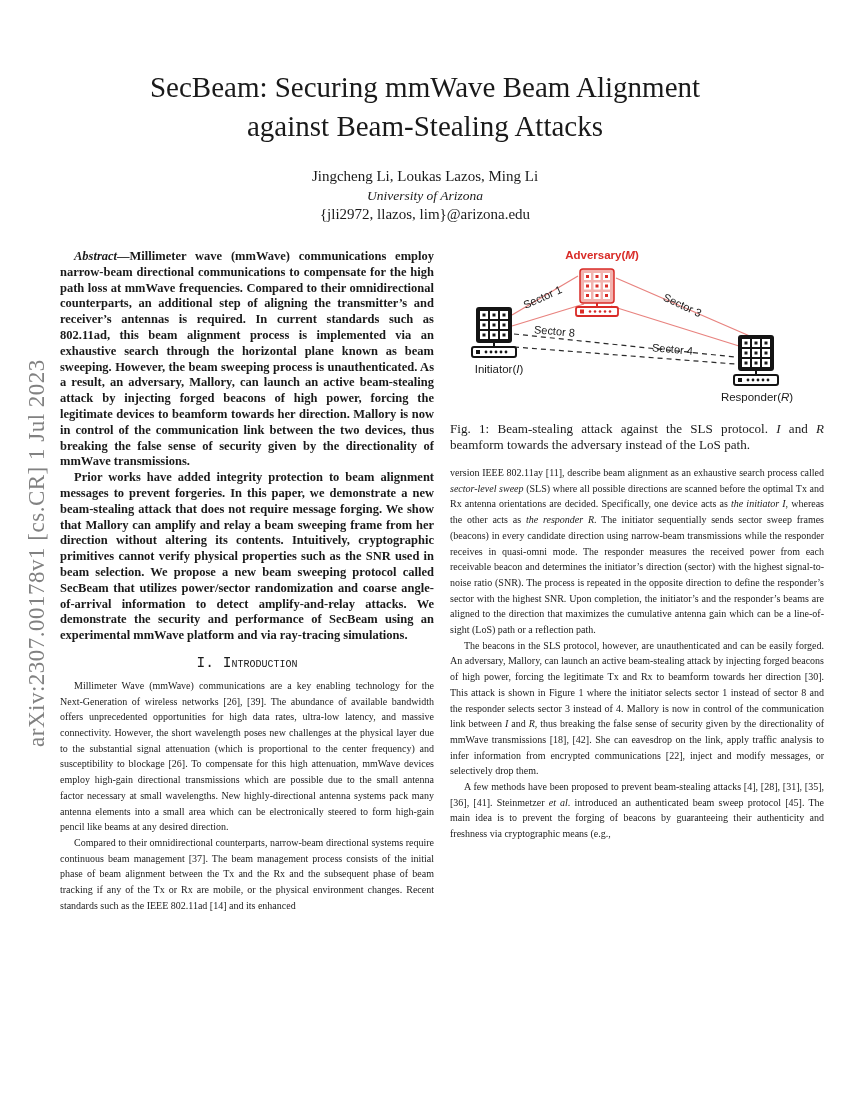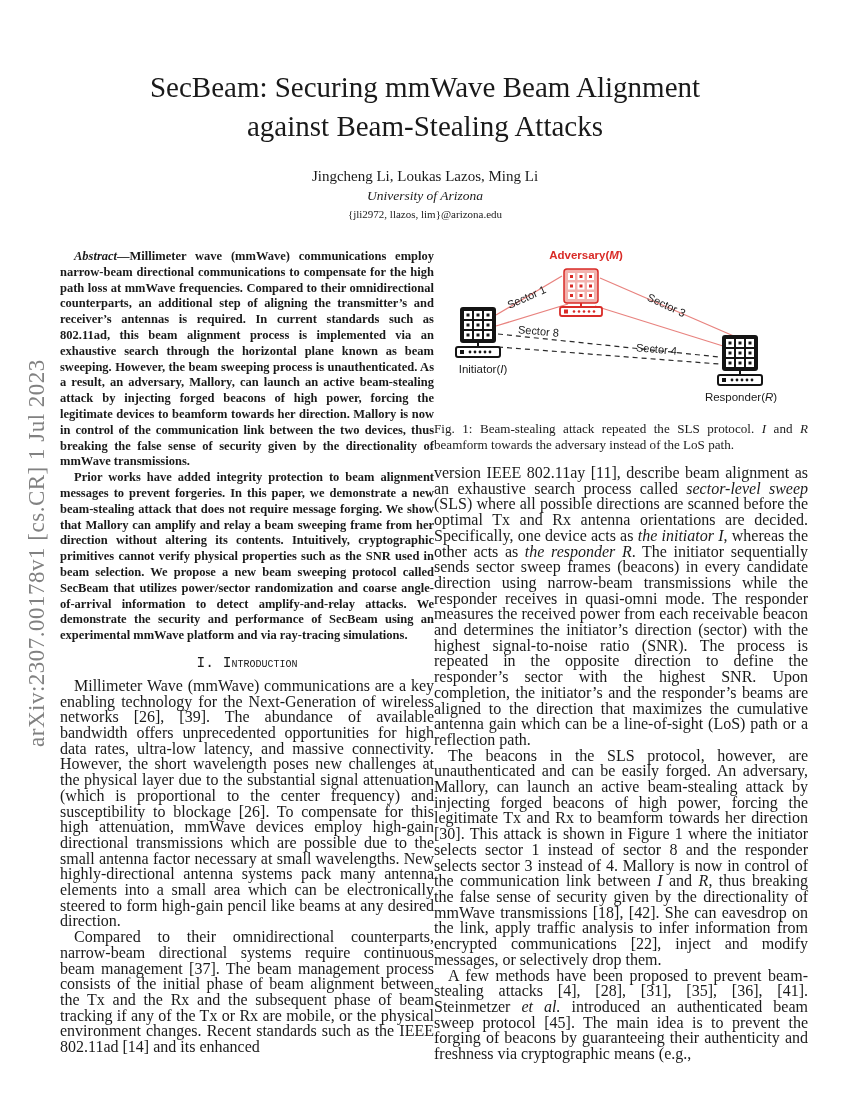--- a/index.html
+++ b/index.html
@@ -20,36 +20,36 @@
     font-size:23px;
     color:#818181;
     letter-spacing:.5px;
   }
   header{position:absolute;top:68px;left:0;width:850px;text-align:center;}
   .title{
     font-size:29px;font-weight:normal;line-height:39px;margin:0;
   }
   .authors{margin-top:20px;font-size:15px;line-height:20px;}
   .affiliation{font-style:italic;font-size:13.5px;line-height:19px;}
-  .emails{font-size:11px;line-height:19px;text-align:center;}
+  .emails{font-size:15px;line-height:19px;text-align:center;}
 
   .columns{
     position:absolute;top:249px;left:60px;
     width:764px;
-    display:flex;
+    display:flex;gap:16px;
   }
   .col{width:374px;}
   p{margin:0;text-align:justify;}
   .abstract{
     font-weight:bold;
     font-size:12.5px;line-height:15.8px;
     text-indent:14px;
   }
   .body{
-    font-size:16px;line-height:15.7px;
+    font-size:10px;line-height:15.7px;
     text-indent:14px;
   }
   .noindent{text-indent:0;}
   .section-heading{
     font-variant:small-caps;
     font-weight:normal;
     font-size:14.5px;
     text-align:center;
     margin:11px 0 7px 0;
     font-family:Liberation Mono, monospace;
@@ -230,21 +230,21 @@
           <div class="fig-label adv" style="left:92px;top:0;width:120px;"><span>Adversary(</span><span style="font-style: italic;">M</span><span>)</span></div>
           <div class="fig-label" style="left:4px;top:114px;width:90px;"><span>Initiator(</span><span style="font-style: italic;">I</span><span>)</span></div>
           <div class="fig-label" style="left:252px;top:142px;width:110px;text-align:center;"><span>Responder(</span><span style="font-style: italic;">R</span><span>)</span></div>
 
           <div class="sector-label" style="left:72px;top:42px;transform:rotate(-24deg);">Sector 1</div>
           <div class="sector-label" style="left:212px;top:50px;transform:rotate(25deg);">Sector 3</div>
           <div class="sector-label" style="left:84px;top:76px;transform:rotate(5deg);">Sector 8</div>
           <div class="sector-label" style="left:202px;top:94px;transform:rotate(5deg);">Sector 4</div>
         </div>
 
-        <figcaption><span>Fig. 1: Beam-stealing attack repeated the SLS protocol. </span><span style="font-style: italic;">I</span><span> and </span><span style="font-style: italic;">R</span><span> beamform towards the adversary instead of the LoS path.</span></figcaption>
+        <figcaption><span>Fig. 1: Beam-stealing attack against the SLS protocol. </span><span style="font-style: italic;">I</span><span> and </span><span style="font-style: italic;">R</span><span> beamform towards the adversary instead of the LoS path.</span></figcaption>
       </figure>
 
       <p class="body noindent"><span>version IEEE 802.11ay [11], describe beam alignment as an exhaustive search process called </span><span style="font-style: italic;">sector-level sweep</span><span> (SLS) where all possible directions are scanned before the optimal Tx and Rx antenna orientations are decided. Specifically, one device acts as </span><span style="font-style: italic;">the initiator I</span><span>, whereas the other acts as </span><span style="font-style: italic;">the responder R</span><span>. The initiator sequentially sends sector sweep frames (beacons) in every candidate direction using narrow-beam transmissions while the responder receives in quasi-omni mode. The responder measures the received power from each receivable beacon and determines the initiator’s direction (sector) with the highest signal-to-noise ratio (SNR). The process is repeated in the opposite direction to define the responder’s sector with the highest SNR. Upon completion, the initiator’s and the responder’s beams are aligned to the direction that maximizes the cumulative antenna gain which can be a line-of-sight (LoS) path or a reflection path.</span></p>
       <p class="body"><span>The beacons in the SLS protocol, however, are unauthenticated and can be easily forged. An adversary, Mallory, can launch an active beam-stealing attack by injecting forged beacons of high power, forcing the legitimate Tx and Rx to beamform towards her direction [30]. This attack is shown in Figure 1 where the initiator selects sector 1 instead of sector 8 and the responder selects sector 3 instead of 4. Mallory is now in control of the communication link between </span><span style="font-style: italic;">I</span><span> and </span><span style="font-style: italic;">R</span><span>, thus breaking the false sense of security given by the directionality of mmWave transmissions [18], [42]. She can eavesdrop on the link, apply traffic analysis to infer information from encrypted communications [22], inject and modify messages, or selectively drop them.</span></p>
       <p class="body"><span>A few methods have been proposed to prevent beam-stealing attacks [4], [28], [31], [35], [36], [41]. Steinmetzer </span><span style="font-style: italic;">et al.</span><span> introduced an authenticated beam sweep protocol [45]. The main idea is to prevent the forging of beacons by guaranteeing their authenticity and freshness via cryptographic means (e.g.,</span></p>
     </div>
 
   </div>
 </div>
 

